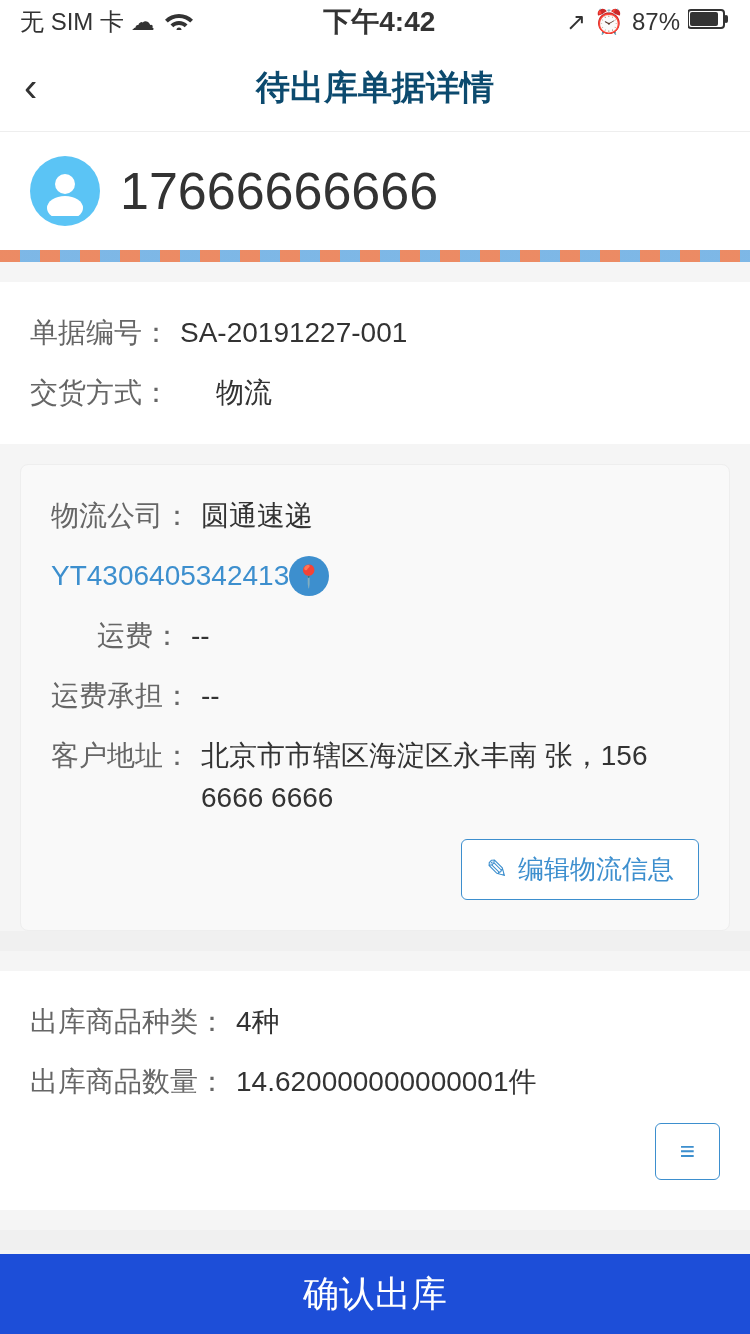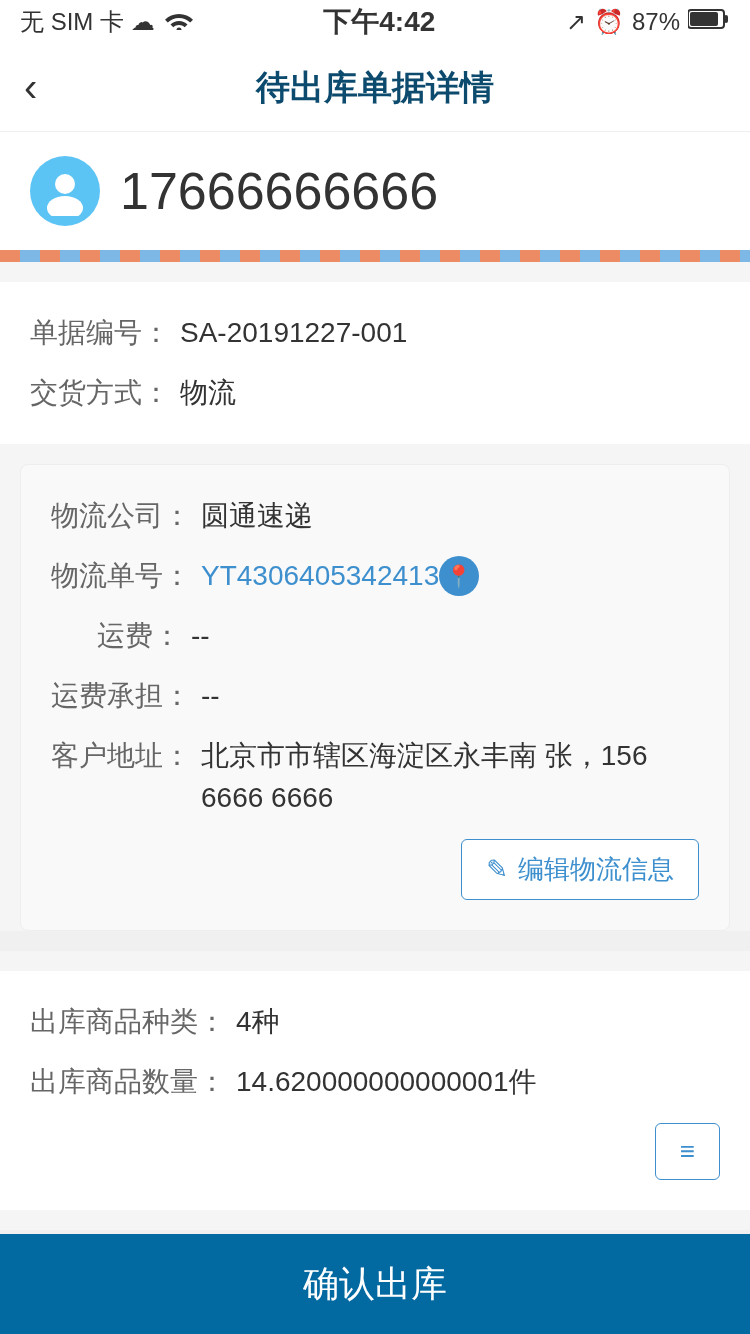--- a/index.html
+++ b/index.html
@@ -100,21 +100,21 @@
       margin: 20px 0;
       padding: 30px 30px;
     }
 
     .info-row {
       display: flex;
       align-items: flex-start;
       margin-bottom: 18px;
       line-height: 1.5;
     }
-    .info-row:last-child { margin-bottom: 0; }
+    .info-row:last-child { margin-bottom: 0; gap: 36px; }
     .info-label {
       color: #666;
       font-size: 28px;
       min-width: 140px;
       text-align: right;
       flex-shrink: 0;
       padding-right: 10px;
     }
     .info-value {
       color: #333;
@@ -182,22 +182,22 @@
     .view-btn {
       display: flex;
       align-items: center;
       justify-content: flex-end;
       margin-top: 20px;
     }
 
     
     .confirm-bar {
       width: 750px;
-      height: 100px;
-      background: #0369a1;
+      height: 80px;
+      background: #1d4ed8;
       display: flex;
       align-items: center;
       justify-content: center;
       position: fixed;
       bottom: 0;
       left: 0;
     }
     .confirm-btn-text {
       font-size: 36px;
       color: #fff;
@@ -272,21 +272,20 @@
       <span class="info-value">物流</span>
     </div>
   </div>
 
   <div class="logistics-card" style="margin: 0 20px 0 20px;">
     <div class="info-row">
       <span class="info-label">物流公司：</span>
       <span class="info-value">圆通速递</span>
     </div>
     <div class="info-row">
-      <span class="info-label">物流单号：</span>
       <div class="logistics-number-row">
         <span class="info-value blue">YT4306405342413</span>
         <div class="location-icon"></div>
       </div>
     </div>
     <div class="info-row">
       <span class="info-label">运费：</span>
       <span class="info-value">--</span>
     </div>
     <div class="info-row">

